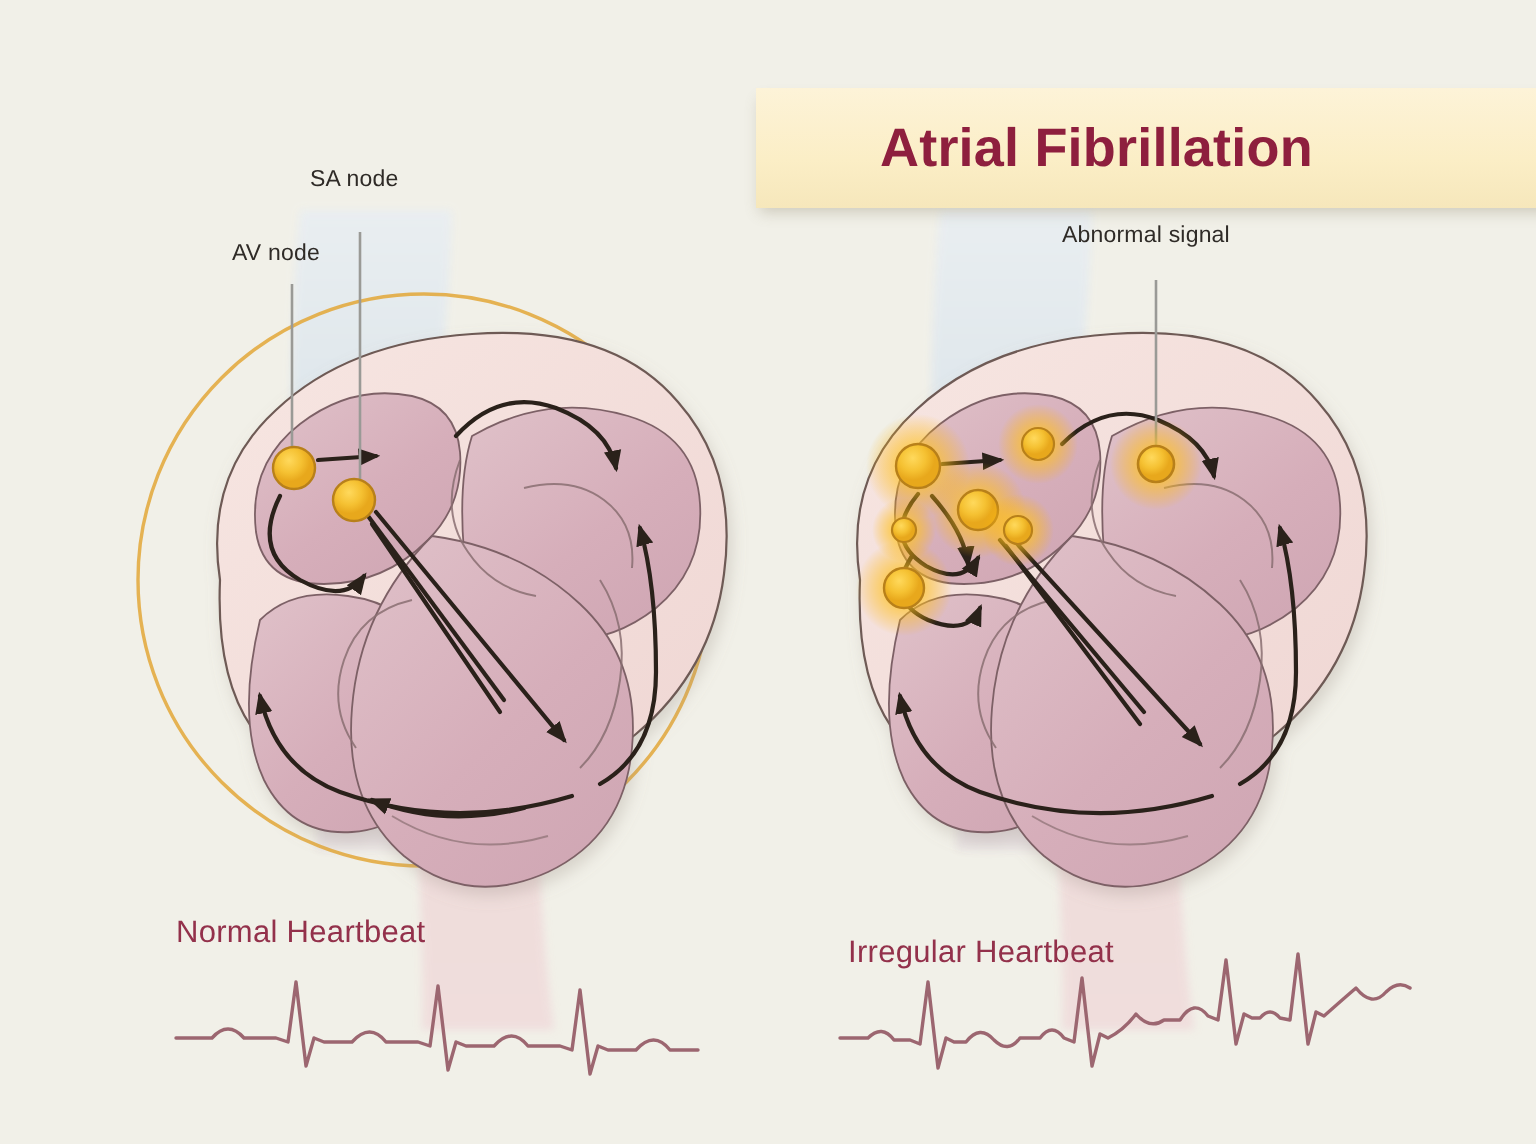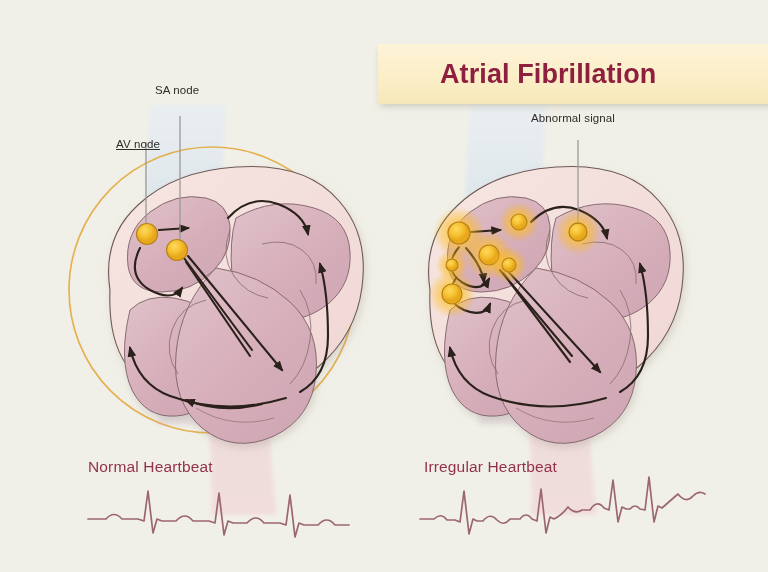--- a/index.html
+++ b/index.html
@@ -37,33 +37,33 @@
 
   
   .callout{
     position:absolute;
     color:#2f2b27;
     font-size:11.5px;
     white-space:nowrap;
     letter-spacing:.1px;
   }
   #label-sa{left:155px;top:84px;}
-  #label-av{left:116px;top:138px;text-decoration:underline;}
+  #label-av{left:116px;top:121px;}
   #label-abnormal{left:531px;top:112px;}
 
   
   .ecg-title{
     position:absolute;
     color:#93314b;
     font-size:15.5px;
     white-space:nowrap;
     letter-spacing:.15px;
   }
   #ecg-title-left{left:88px;top:458px;}
-  #ecg-title-right{left:424px;top:458px;}
+  #ecg-title-right{left:424px;top:468px;}
 </style>
 </head>
 <body>
 
 <div id="stage">
 
   <svg class="layer" viewBox="0 0 768 572">
     <defs>
       <linearGradient id="vesselBlue" x1="0" y1="0" x2="0" y2="1">
         <stop offset="0%" stop-color="#e9eef2"></stop>

